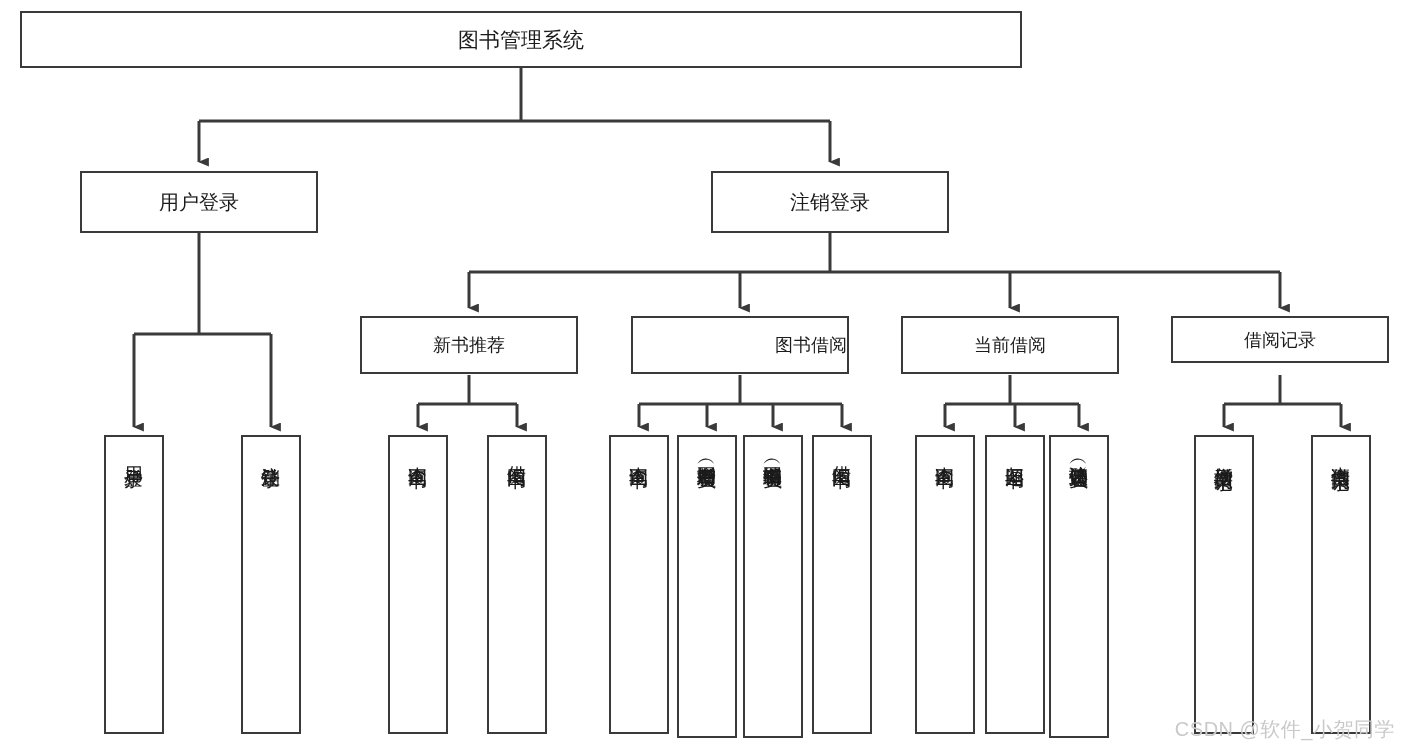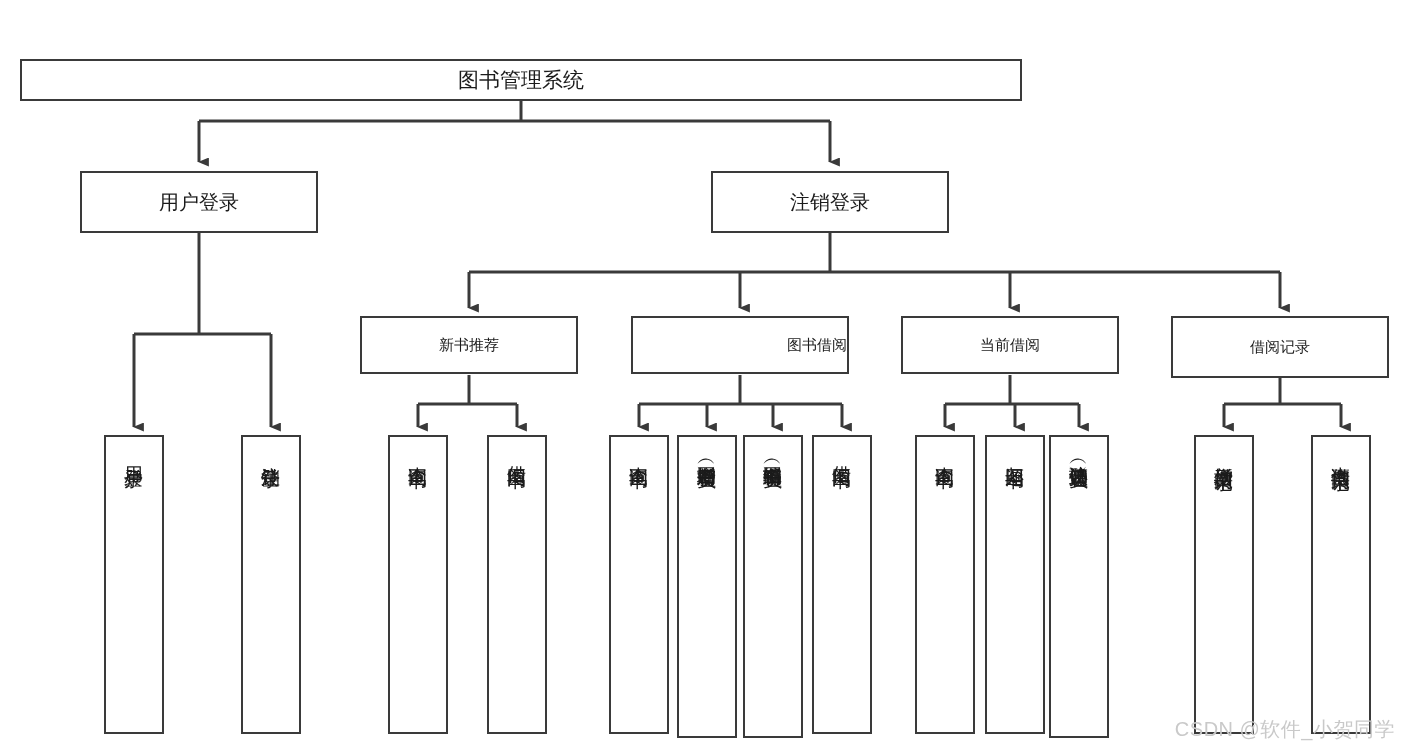--- a/index.html
+++ b/index.html
@@ -37,21 +37,21 @@
     color: #1b1b1b;
     z-index: 2;
   }
   .node.root {
     font-size: 21px;
   }
   .node.lvl1 {
     font-size: 20px;
   }
   .node.lvl2 {
-    font-size: 15px;
+    font-size: 18px;
   }
   .node.leaf {
     align-items: flex-start;
     justify-content: center;
     padding-top: 14px;
   }
   .vtext {
     writing-mode: vertical-rl;
     text-orientation: upright;
     font-size: 19px;
@@ -126,21 +126,21 @@
       <path d="M1015,404 L1015,427" marker-end="url(#arw)"></path>
       <path d="M1079,404 L1079,427" marker-end="url(#arw)"></path>
 
       <path d="M1280,375 L1280,404"></path>
       <path d="M1224,404 L1341,404"></path>
       <path d="M1224,404 L1224,427" marker-end="url(#arw)"></path>
       <path d="M1341,404 L1341,427" marker-end="url(#arw)"></path>
     </g>
   </svg>
 
-  <div class="node root" style="left:20px; top:11px; width:1002px; height:42px;margin-top:48px;">
+  <div class="node root" style="left:20px; top:11px; width:1002px; height:57px;">
     <span>图书管理系统</span>
   </div>
 
   <div class="node lvl1" style="left:80px; top:171px; width:238px; height:62px;">
     <span>用户登录</span>
   </div>
 
   <div class="node lvl1" style="left:711px; top:171px; width:238px; height:62px;">
     <span>注销登录</span>
   </div>
@@ -150,21 +150,21 @@
   </div>
 
   <div class="node lvl2" style="left:631px; top:316px; width:218px; height:58px;justify-content:flex-end;">
     <span>图书借阅</span>
   </div>
 
   <div class="node lvl2" style="left:901px; top:316px; width:218px; height:58px;">
     <span>当前借阅</span>
   </div>
 
-  <div class="node lvl2" style="left:1171px; top:316px; width:218px; height:62px;">
+  <div class="node lvl2" style="left:1171px; top:316px; width:218px; height:47px;">
     <span>借阅记录</span>
   </div>
 
   <div class="node leaf" style="left:104px; top:435px; width:60px; height:299px;">
     <span class="vtext">用户登录</span>
   </div>
 
   <div class="node leaf" style="left:241px; top:435px; width:60px; height:299px;">
     <span class="vtext">注销登录</span>
   </div>

